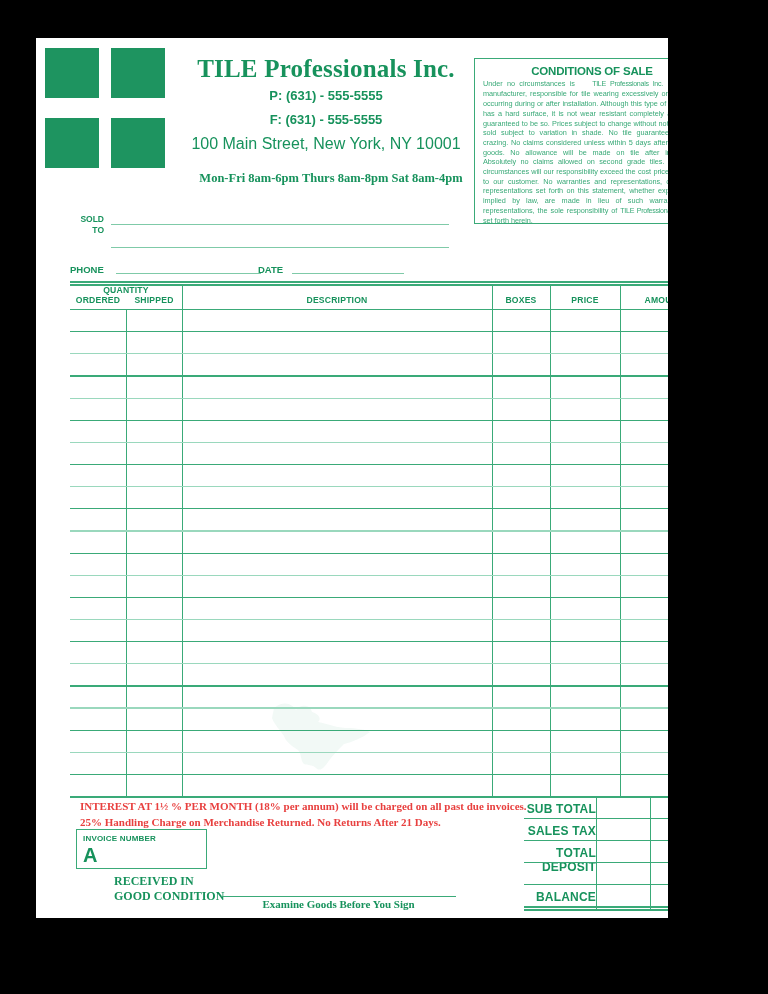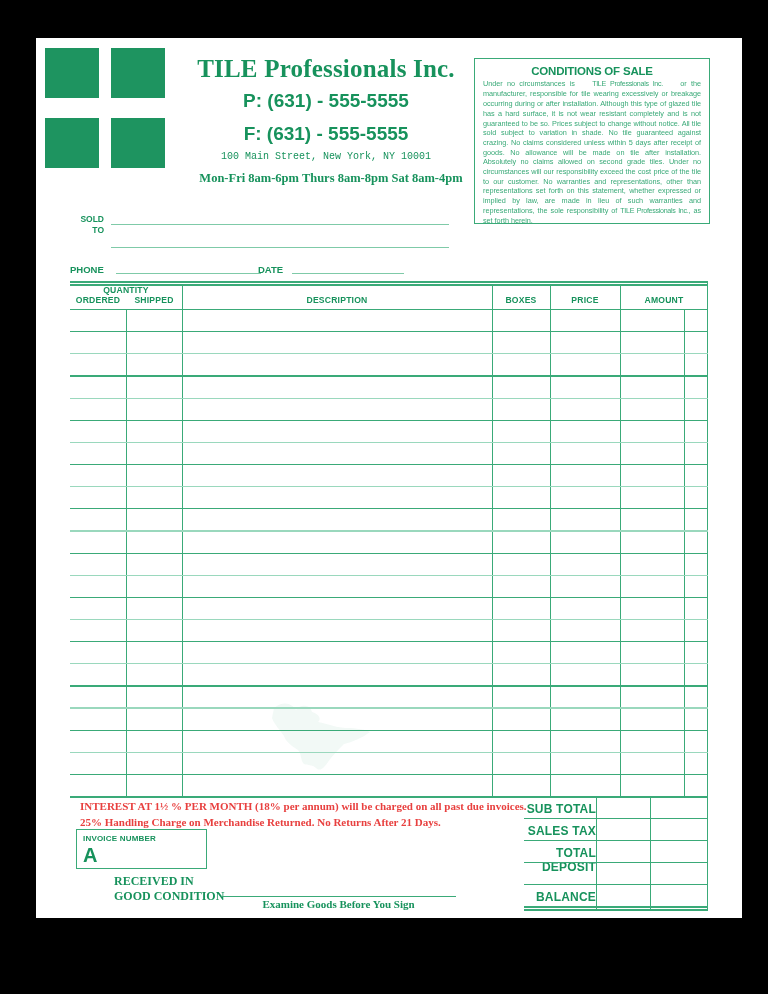--- a/index.html
+++ b/index.html
@@ -10,21 +10,21 @@
   body {
     width: 768px;
     height: 994px;
     font-family: "Liberation Sans", sans-serif;
     overflow: hidden;
   }
   .page {
     position: absolute;
     left: 36px;
     top: 38px;
-    width: 706px;
+    width: 632px;
     height: 880px;
     background: #ffffff;
     overflow: hidden;
   }
 
   
   .logo {
     position: absolute;
     left: 9px;
     top: 10px;
@@ -54,27 +54,27 @@
   .company .name {
     font-family: "Liberation Serif", serif;
     font-weight: bold;
     font-size: 25px;
     letter-spacing: 0.2px;
     line-height: 1.05;
   }
   .company .phone {
     font-family: "Liberation Sans", sans-serif;
     font-weight: bold;
-    font-size: 19px;
+    font-size: 13px;
     line-height: 1.45;
     margin-top: 5px;
   }
   .company .addr {
-    font-family: Liberation Mono, monospace;
-    font-size: 10px;
+    font-family: Liberation Sans, sans-serif;
+    font-size: 16px;
     line-height: 1.5;
     margin-top: 2px;
   }
   .hours {
     position: absolute;
     left: 140px;
     top: 133px;
     width: 310px;
     text-align: center;
     color: #17925c;

